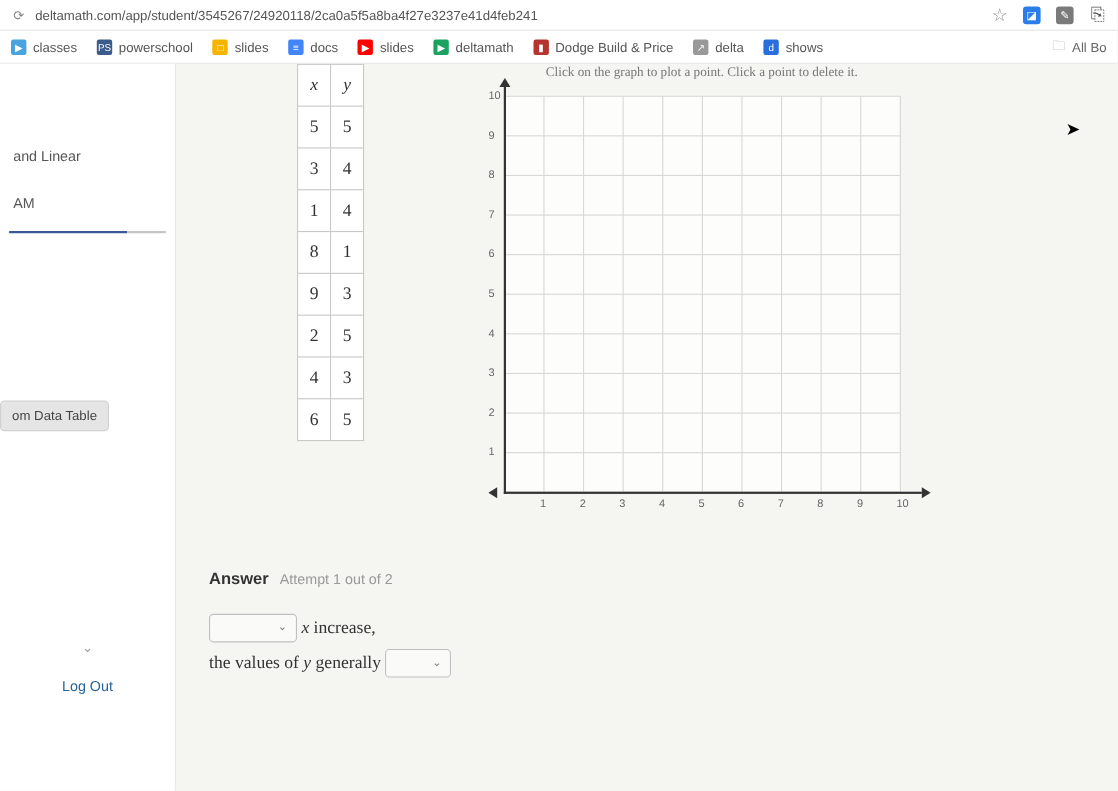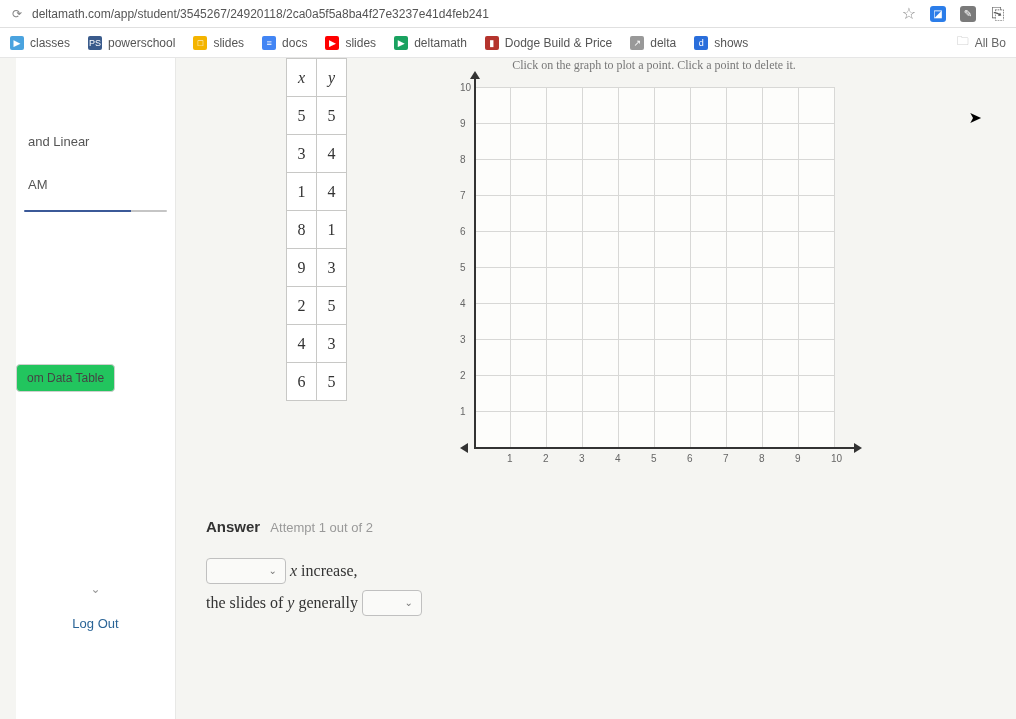--- a/index.html
+++ b/index.html
@@ -7,24 +7,24 @@
 .url-bar { height: 28px; background: #fff; display: flex; align-items: center; padding: 0 10px; font-size: 12px; color: #555; border-bottom: 1px solid #e0e0e0; }
 .url-left { display: flex; align-items: center; gap: 8px; }
 .url-icon { width: 14px; height: 14px; display: inline-flex; align-items: center; justify-content: center; color: #888; }
 .url-right { margin-left: auto; display: flex; align-items: center; gap: 14px; }
 .star { color: #888; font-size: 16px; }
 .sq-icon { width: 16px; height: 16px; border-radius: 3px; display: inline-flex; align-items: center; justify-content: center; font-size: 10px; color: #fff; }
 .bookmarks { height: 30px; background: #fff; display: flex; align-items: center; padding: 0 10px; font-size: 12px; color: #555; gap: 18px; border-bottom: 1px solid #e6e6e6; }
 .bm-item { display: flex; align-items: center; gap: 6px; cursor: pointer; }
 .bm-ic { width: 14px; height: 14px; border-radius: 2px; display: inline-flex; align-items: center; justify-content: center; font-size: 9px; color: #fff; }
 .content { display: flex; height: calc(100% - 58px); }
-.sidebar { width: 160px; background: #fff; border-right: 1px solid #e8e8e6; padding-top: 20px; font-size: 13px; color: #555; margin-left: 16px; }
+.sidebar { width: 160px; background: #fff; border-right: 1px solid #e8e8e6; padding-top: 20px; font-size: 13px; color: #555; }
 .side-item { padding: 6px 12px; cursor: pointer; }
 .side-divider { height: 2px; background: linear-gradient(to right, #3b5998 75%, #c5c5c5 75%); margin: 12px 8px; border-radius: 2px; }
-.side-btn { margin: 80px 12px 0 0; padding: 6px 10px; background: #22c55e; border: 1px solid #d0d0ce; border-radius: 4px; font-size: 12px; color: #444; display: inline-block; float: right; clear: both; }
+.side-btn { margin: 80px 12px 0 0; padding: 6px 10px; background: #e5e5e5; border: 1px solid #d0d0ce; border-radius: 4px; font-size: 12px; color: #444; display: inline-block; float: right; clear: both; }
 .side-spacer { height: 180px; clear: both; }
 .side-chevron { text-align: center; color: #999; font-size: 12px; margin-top: 10px; cursor: pointer; }
 .logout { text-align: center; color: #2a6496; font-size: 13px; margin-top: 20px; cursor: pointer; }
 .main { flex: 1; padding: 6px 20px 0 110px; position: relative; overflow: hidden; }
 .table-wrap { position: absolute; left: 110px; top: 0; }
 table.data { border-collapse: collapse; background: #fff; }
 table.data th, table.data td { border: 1px solid #c8c8c6; width: 30px; height: 38px; text-align: center; font-size: 16px; color: #333; font-family: Georgia, serif; }
 table.data th { font-weight: normal; font-style: italic; }
 .plot-area { position: absolute; left: 248px; top: 0; width: 460px; }
 .plot-instr { font-size: 12px; color: #777; font-family: Georgia, serif; margin-bottom: 4px; text-align: center; }
@@ -232,21 +232,21 @@
         <span class="attempt">Attempt 1 out of 2</span>
       </div>
       <div class="prompt-line">
         <span class="dd">
             <span class="dd-caret">⌄</span>
           </span>
         <span class="mathvar">x</span>
         <span>increase,</span>
       </div>
       <div class="prompt-line">
-        <span>the slides of</span>
+        <span>the values of</span>
         <span class="mathvar">y</span>
         <span>generally</span>
         <span class="dd" style="min-width:60px">
             <span class="dd-caret">⌄</span>
           </span>
       </div>
     </div>
 
     <span class="cursor-ptr">➤</span>
   </div>

